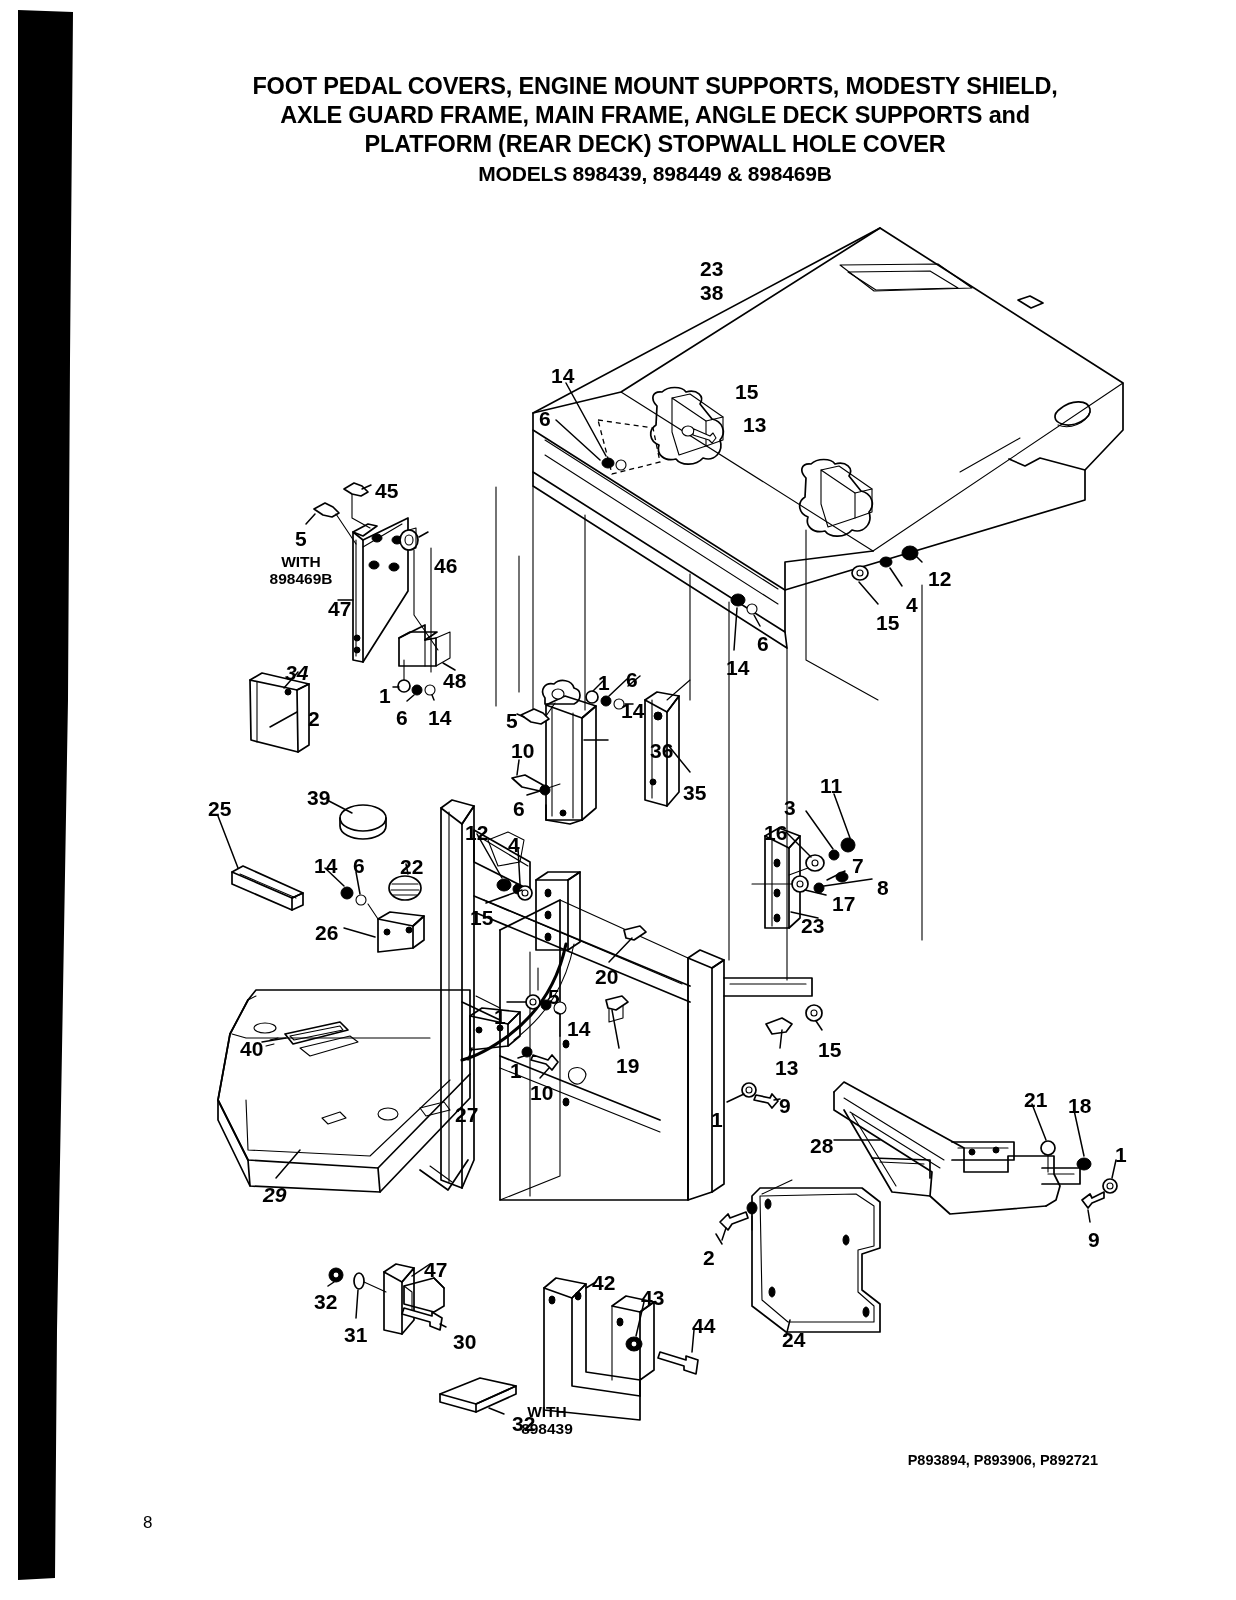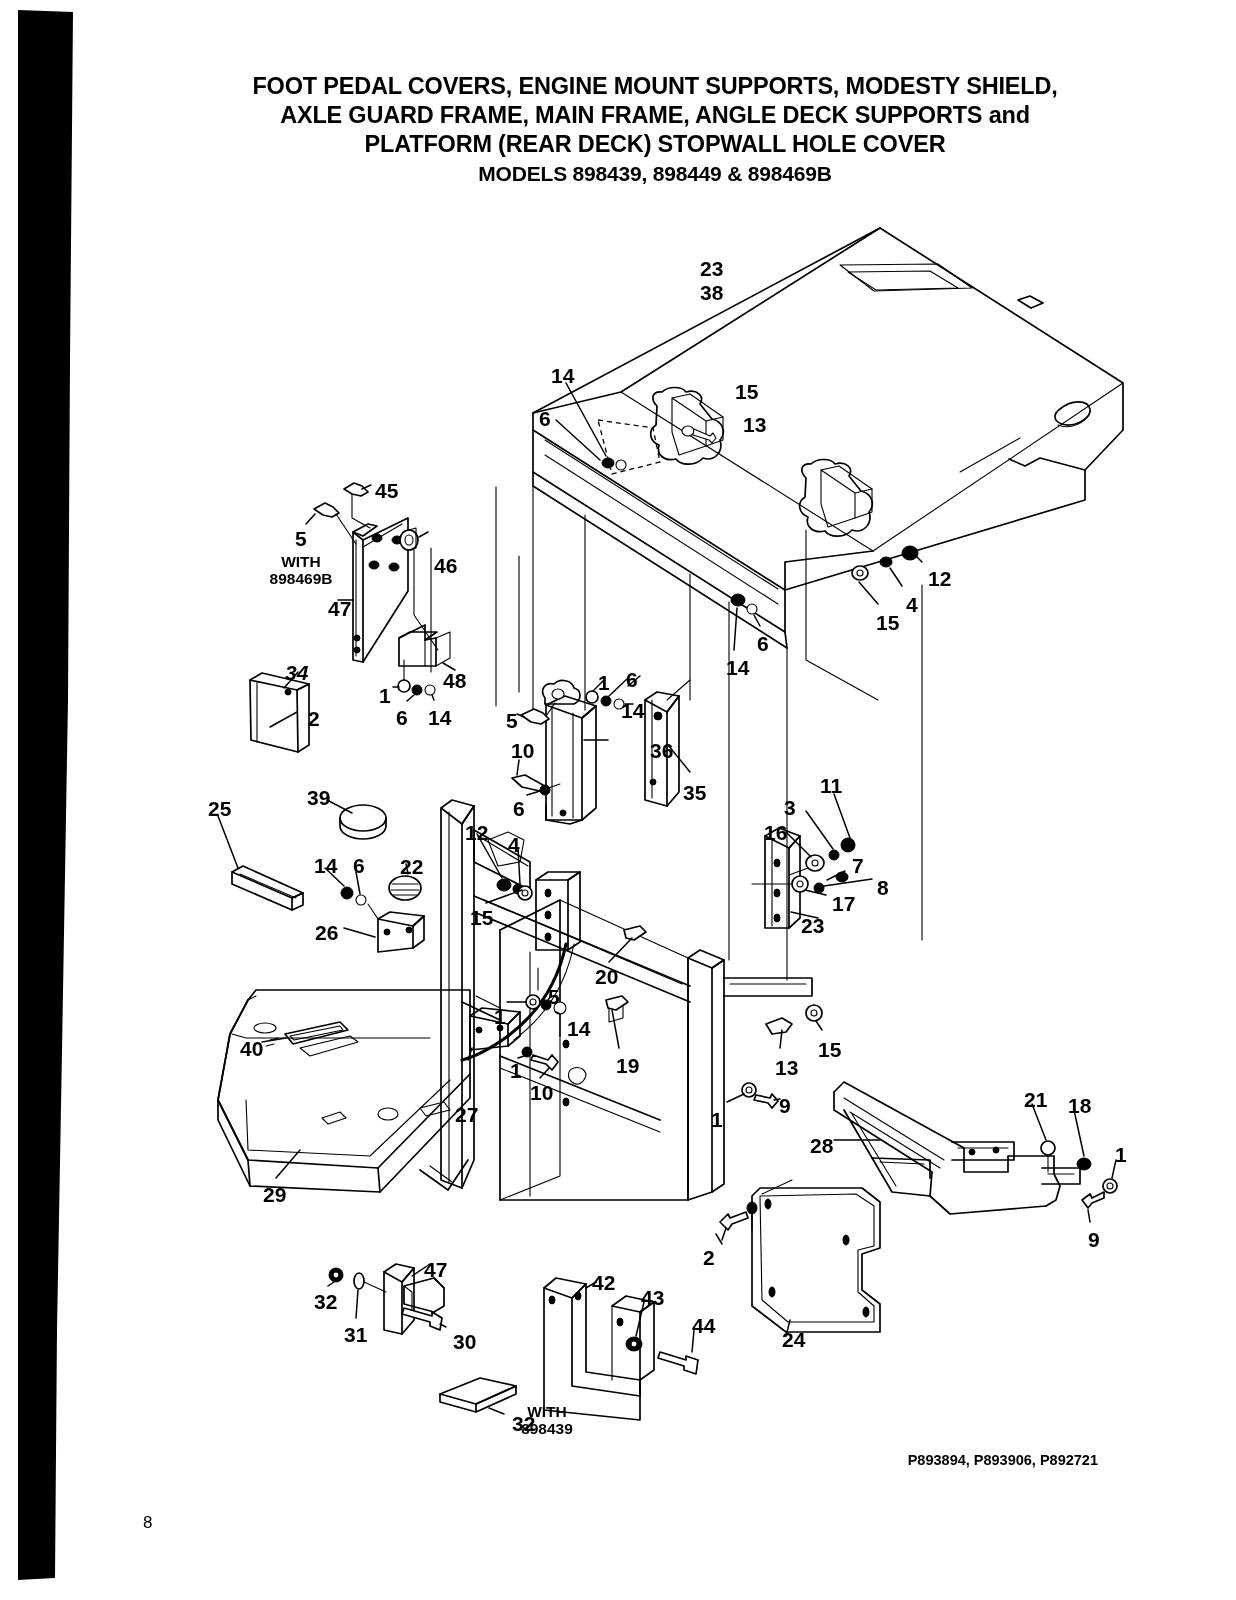--- a/index.html
+++ b/index.html
@@ -657,21 +657,21 @@
       <div class="callout" style="left: 240px; top: 1038px;">40</div>
       <div class="callout" style="left: 455px; top: 1104px;">27</div>
       <div class="callout" style="left: 510px; top: 1060px;">1</div>
       <div class="callout" style="left: 530px; top: 1082px;">10</div>
       <div class="callout" style="left: 1024px; top: 1089px;">21</div>
       <div class="callout" style="left: 1068px; top: 1095px;">18</div>
       <div class="callout" style="left: 711px; top: 1109px;">1</div>
       <div class="callout" style="left: 779px; top: 1095px;">9</div>
       <div class="callout" style="left: 1115px; top: 1144px;">1</div>
       <div class="callout" style="left: 810px; top: 1135px;">28</div>
-      <div class="callout" style="left: 263px; top: 1184px;">29</div>
+      <div class="callout" style="left: 263px; top: 1184px; font-style: italic;">29</div>
       <div class="callout" style="left: 1088px; top: 1229px;">9</div>
       <div class="callout" style="left: 703px; top: 1247px;">2</div>
       <div class="callout" style="left: 424px; top: 1259px;">47</div>
       <div class="callout" style="left: 314px; top: 1291px;">32</div>
       <div class="callout" style="left: 592px; top: 1272px;">42</div>
       <div class="callout" style="left: 641px; top: 1287px;">43</div>
       <div class="callout" style="left: 782px; top: 1329px;">24</div>
       <div class="callout" style="left: 344px; top: 1324px;">31</div>
       <div class="callout" style="left: 453px; top: 1331px;">30</div>
       <div class="callout" style="left: 692px; top: 1315px;">44</div>

